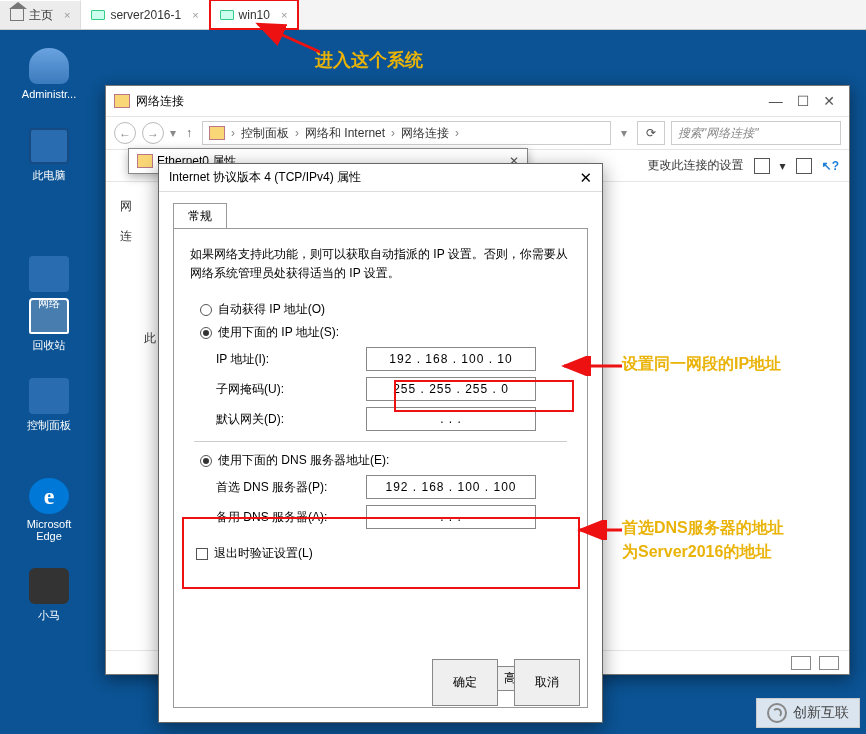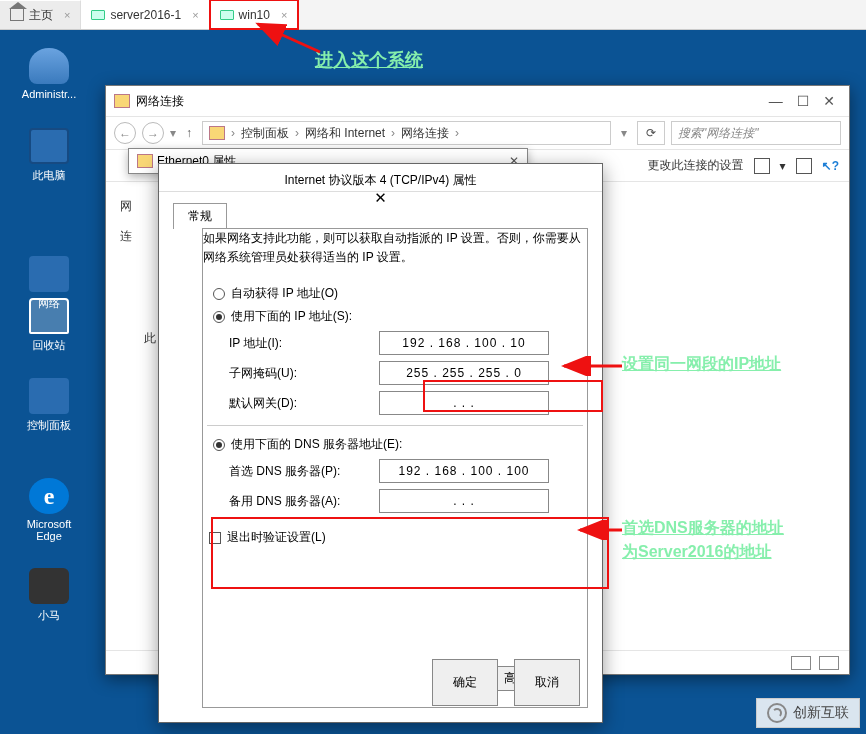--- a/index.html
+++ b/index.html
@@ -47,43 +47,43 @@
   .cmd-right .help { color:#1e7fd6; font-weight:bold; }
   .exp-status { position:absolute; left:0; right:0; bottom:0; height:24px; border-top:1px solid #e5e5e5; display:flex; justify-content:flex-end; align-items:center; padding:0 10px; gap:8px; }
   .view-toggle { width:20px; height:14px; border:1px solid #888; }
 
   
   .mid-dialog { position:absolute; left:128px; top:148px; width:400px; height:26px; background:#fff; border:1px solid #888; display:flex; align-items:center; justify-content:space-between; padding:0 8px; font-size:12px; box-shadow:0 3px 10px rgba(0,0,0,.3);}
   .mid-close { color:#555; }
 
   
   .ipv4 { position: absolute; left: 158px; top: 163px; width: 445px; height: 560px; background: #fff; border: 1px solid #666; box-shadow: 0 5px 18px rgba(0,0,0,.4); }
-  .ipv4-title { height: 28px; display: flex; align-items: center; justify-content: space-between; padding: 8px 10px; font-size: 12px; border-bottom:1px solid #ddd;flex-direction:column;}
+  .ipv4-title { height: 28px; display: flex; align-items: center; justify-content: space-between; padding: 0 10px; font-size: 12px; border-bottom:1px solid #ddd;}
   .ipv4-close { font-size: 15px; }
   .ipv4-body { position: absolute; left: 14px; right: 14px; top: 38px; bottom: 14px; }
   .tab-strip { height: 26px; }
   .tab-btn { display:inline-block; padding: 4px 14px; border: 1px solid #999; border-bottom: none; background: #fff; font-size: 12px; position:relative; top:1px; }
-  .tab-panel { border: 1px solid #999; font-size: 12px; height: calc(100% - 26px); position: relative; margin-left: 29px; }
+  .tab-panel { border: 1px solid #999; padding: 16px; font-size: 12px; height: calc(100% - 26px); position: relative; }
   .desc { line-height: 1.6; margin-bottom: 18px; }
   .radio-row { display:flex; align-items:center; gap:6px; margin: 6px 0 4px 10px; }
   .radio { width: 12px; height: 12px; border: 1px solid #555; border-radius: 50%; display:inline-flex; align-items:center; justify-content:center; }
   .radio.sel::after { content:""; width:6px; height:6px; background:#333; border-radius:50%; }
   .field-row { display:flex; align-items:center; margin:6px 0 6px 26px; gap:10px; }
   .field-row .lbl { flex: 0 0 140px; }
   .ipbox { width: 170px; height: 24px; border: 1px solid #888; display:flex; align-items:center; justify-content:center; gap:6px; font-family: "SimSun", monospace; letter-spacing:1px; }
   .hr { height:1px; background:#ccc; margin:10px 4px; }
   .redbox { position:absolute; border:2px solid #e11; pointer-events:none; }
   .check-row { display:flex; align-items:center; gap:6px; margin:16px 0 0 6px; }
   .chk { width:12px; height:12px; border:1px solid #555; }
   .adv-btn { position:absolute; right:16px; bottom:16px; padding:3px 16px; border:1px solid #888; background:#efefef; font-size:12px; }
   .dlg-buttons { position:absolute; right:22px; bottom:16px; display:flex; gap:16px; }
   .dlg-buttons button { padding:14px 20px; border:1px solid #888; background:#efefef; font-size:12px; }
 
   
-  .anno { position:absolute; color:#86efac; font-size:16px; font-weight:bold; white-space:nowrap;text-decoration:underline; }
+  .anno { position:absolute; color:#eab308; font-size:16px; font-weight:bold; white-space:nowrap; }
   .arrow-svg { position:absolute; pointer-events:none; }
 
   
   .watermark { position:absolute; right:6px; bottom:6px; background:rgba(255,255,255,.85); border:1px solid #ccc; padding:4px 10px; font-size:14px; display:flex; align-items:center; gap:6px; color:#444; }
   .wm-logo { width:20px; height:20px; border:2px solid #888; border-radius:50%; position:relative; }
   .wm-logo::after { content:""; position:absolute; inset:3px; border:2px solid #888; border-radius:50%; border-left-color:transparent; border-bottom-color:transparent; }
 
   
   .side-frag { position:absolute; font-size:12px; color:#333; background:#fff; }
 </style>

